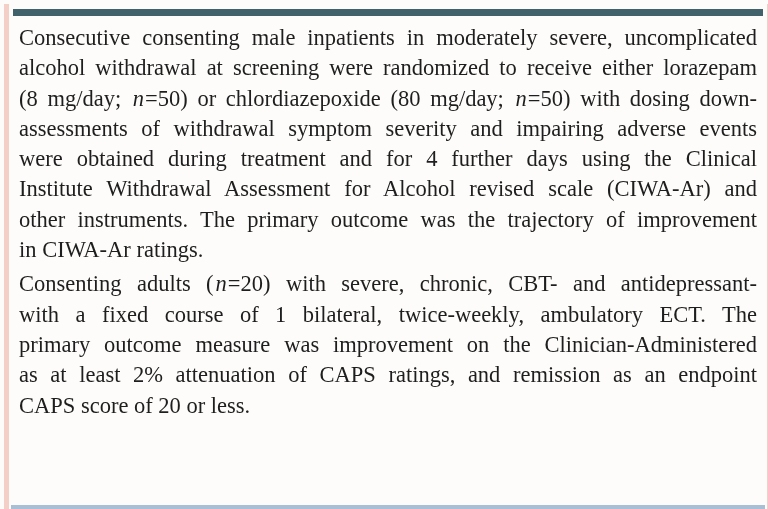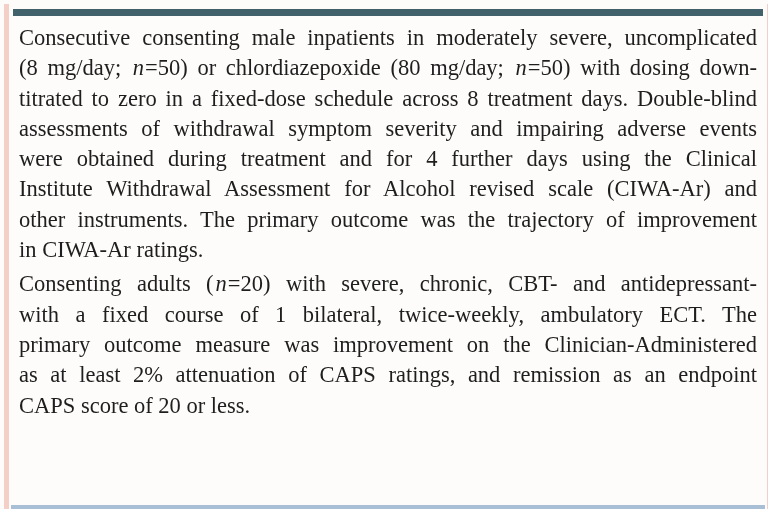--- a/index.html
+++ b/index.html
@@ -68,22 +68,22 @@
 </head>
 <body>
 
 <div class="frame">
   <div class="top-strip">
     <div class="top-bar"></div>
   </div>
   <div class="text-content">
       <div class="para">
         <div class="line">Consecutive consenting male inpatients in moderately severe, uncomplicated</div>
+        <div class="line">alcohol withdrawal at screening were randomized to receive either lorazepam</div>
         <div class="line">(8 mg/day; <i>n</i>=50) or chlordiazepoxide (80 mg/day; <i>n</i>=50) with dosing down-</div>
-        <div class="line">titrated to zero in a fixed-dose schedule across 8 treatment days. Double-blind</div>
         <div class="line">assessments of withdrawal symptom severity and impairing adverse events</div>
         <div class="line">were obtained during treatment and for 4 further days using the Clinical</div>
         <div class="line">Institute Withdrawal Assessment for Alcohol revised scale (CIWA-Ar) and</div>
         <div class="line">other instruments. The primary outcome was the trajectory of improvement</div>
         <div class="line last">in CIWA-Ar ratings.</div>
       </div>
       <div class="para">
         <div class="line">Consenting adults (<i>n</i>=20) with severe, chronic, CBT- and antidepressant-</div>
         <div class="line">with a fixed course of 1 bilateral, twice-weekly, ambulatory ECT. The</div>
         <div class="line">primary outcome measure was improvement on the Clinician-Administered</div>

